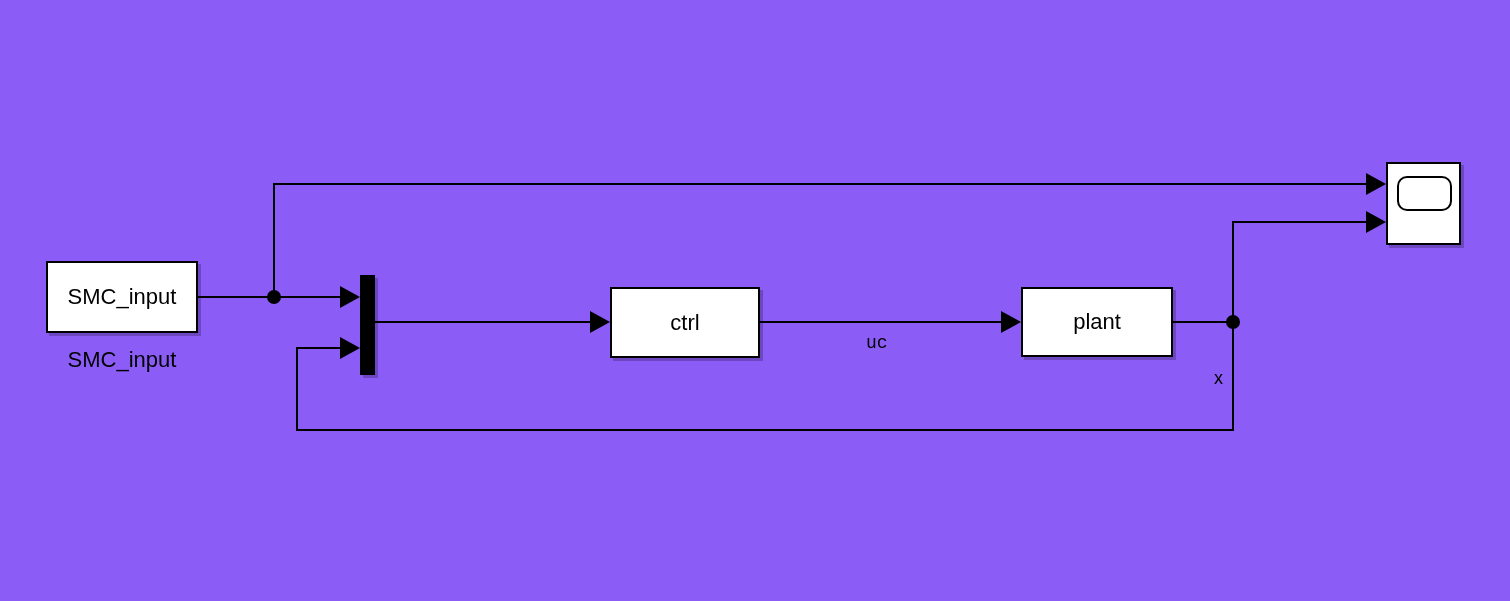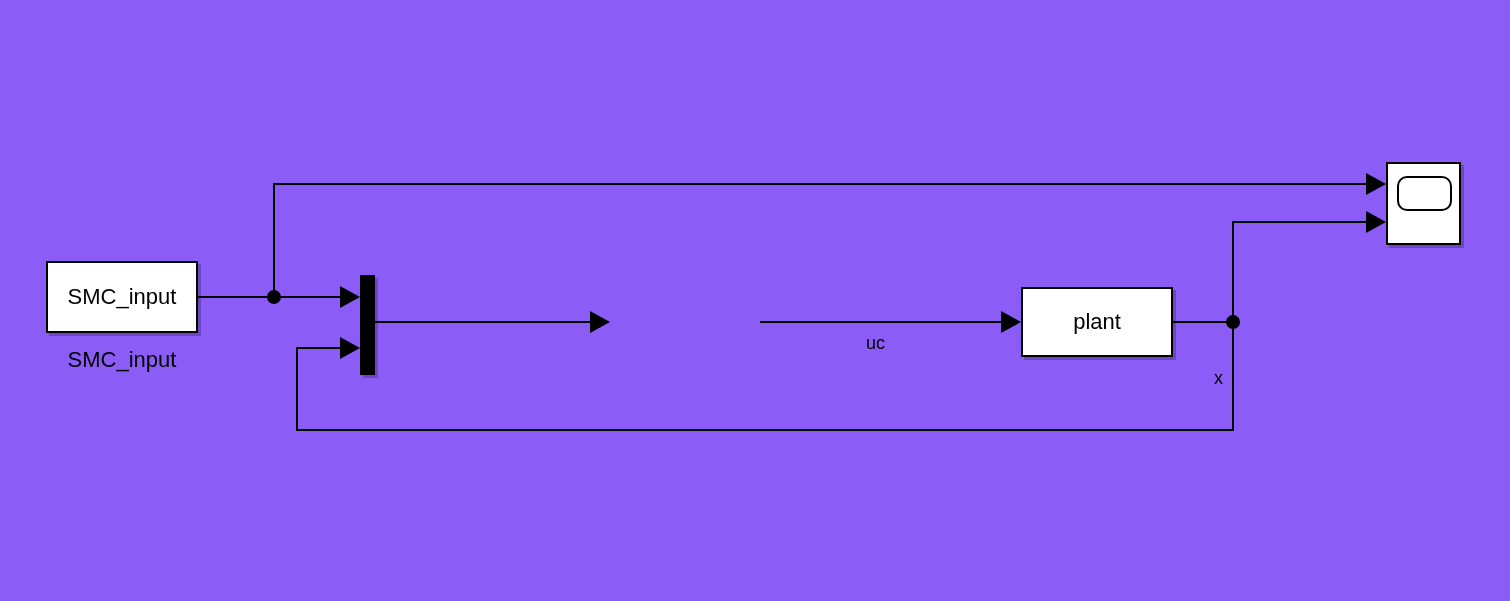--- a/index.html
+++ b/index.html
@@ -116,26 +116,29 @@
     <circle class="junction" cx="1233" cy="322" r="7"></circle>
   </svg>
 
   <div class="blk" style="left:46px; top:261px; width:152px; height:72px;">
     <span class="blk-label">SMC_input</span>
   </div>
   <div class="under-label" style="left:46px; top:349px; width:152px;">SMC_input</div>
 
   <div class="mux" style="left:360px; top:275px; width:15px; height:100px;"></div>
 
+  <div class="blk" style="left:610px; top:287px; width:150px; height:71px;">
+    <span class="blk-label">ctrl</span>
+  </div>
 
   <div class="blk" style="left:1021px; top:287px; width:152px; height:70px;">
     <span class="blk-label">plant</span>
   </div>
 
   <div class="blk" style="left:1386px; top:162px; width:75px; height:83px;">
     <div class="scope-screen" style="left:9px; top:12px; width:55px; height:35px;"></div>
   </div>
 
-  <div class="sig-label" style="left:866px; top:334px;">uc</div>
+  <div class="sig-label" style="left:866px; top:334px;font-family:Liberation Mono, monospace;">uc</div>
 
   <div class="sig-label" style="left:1214px; top:369px;">x</div>
 
 </div>
 
 </body></html>

